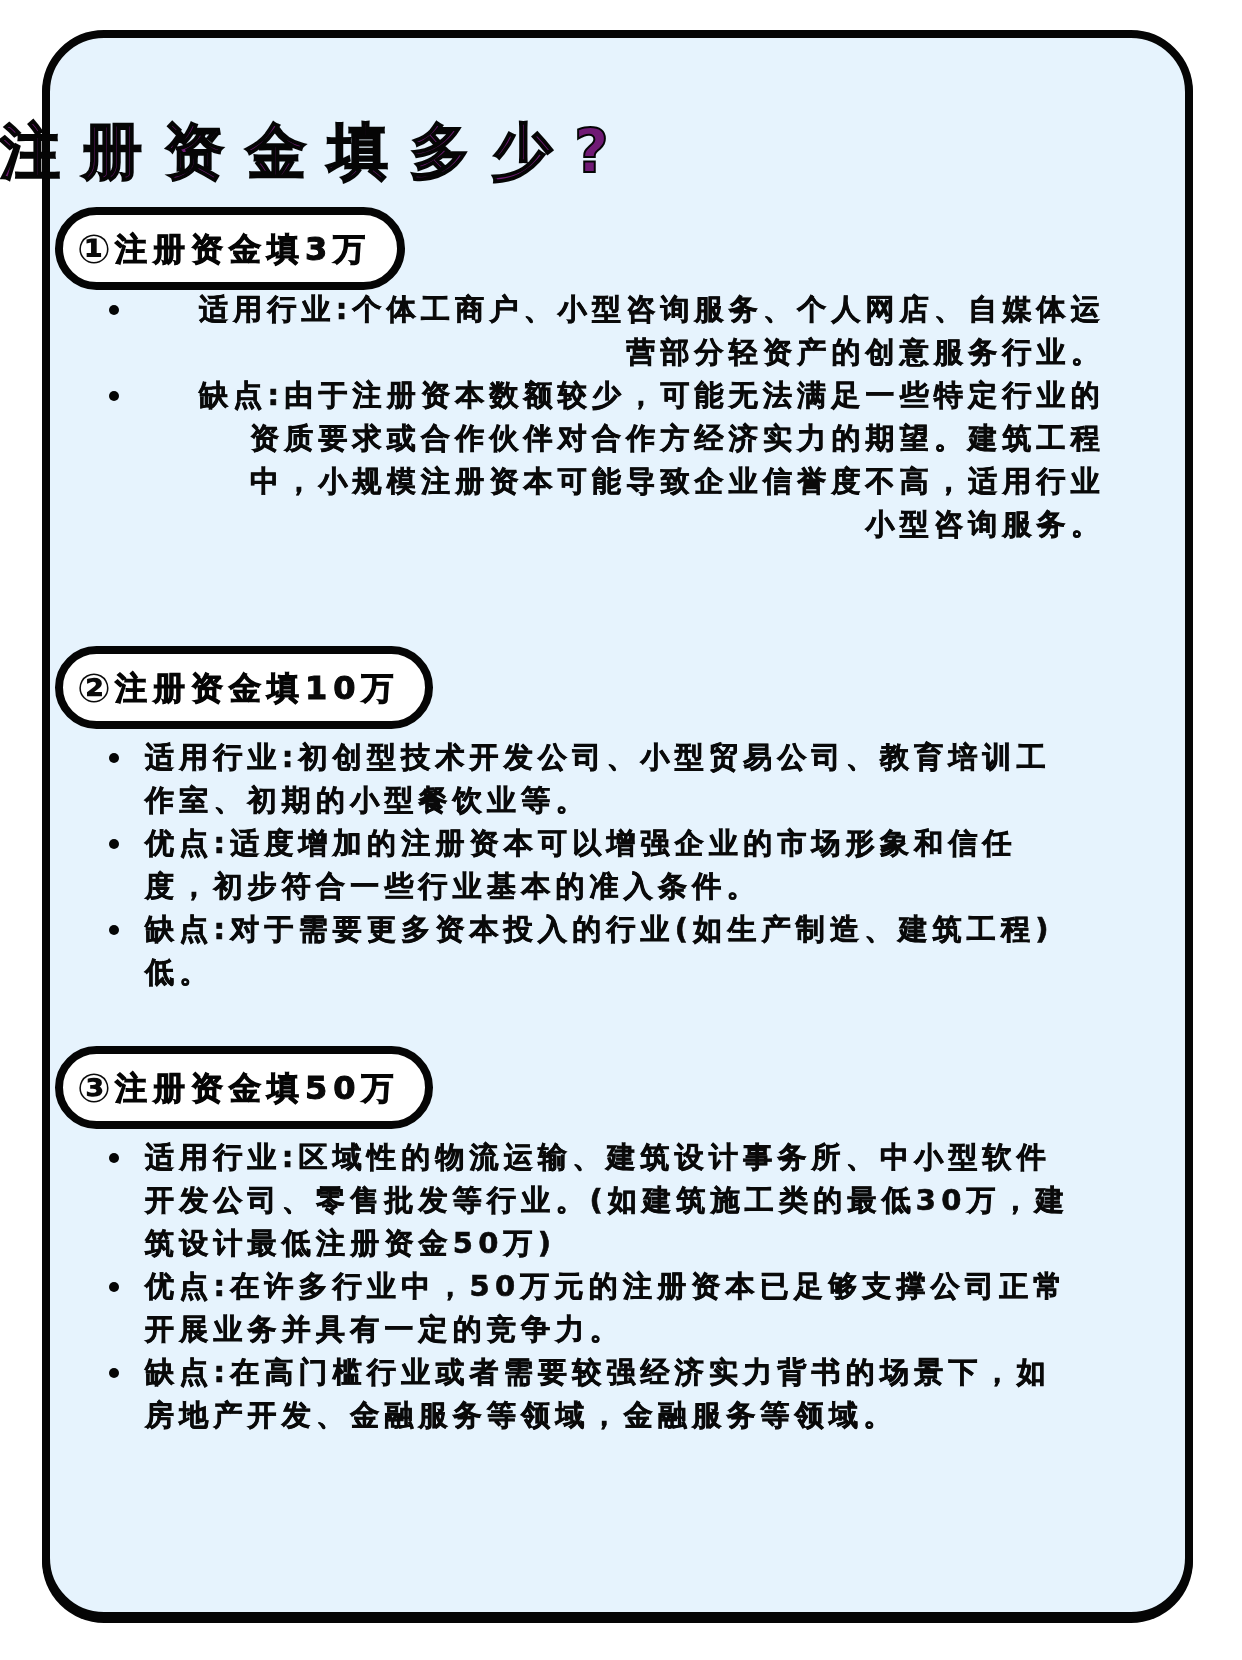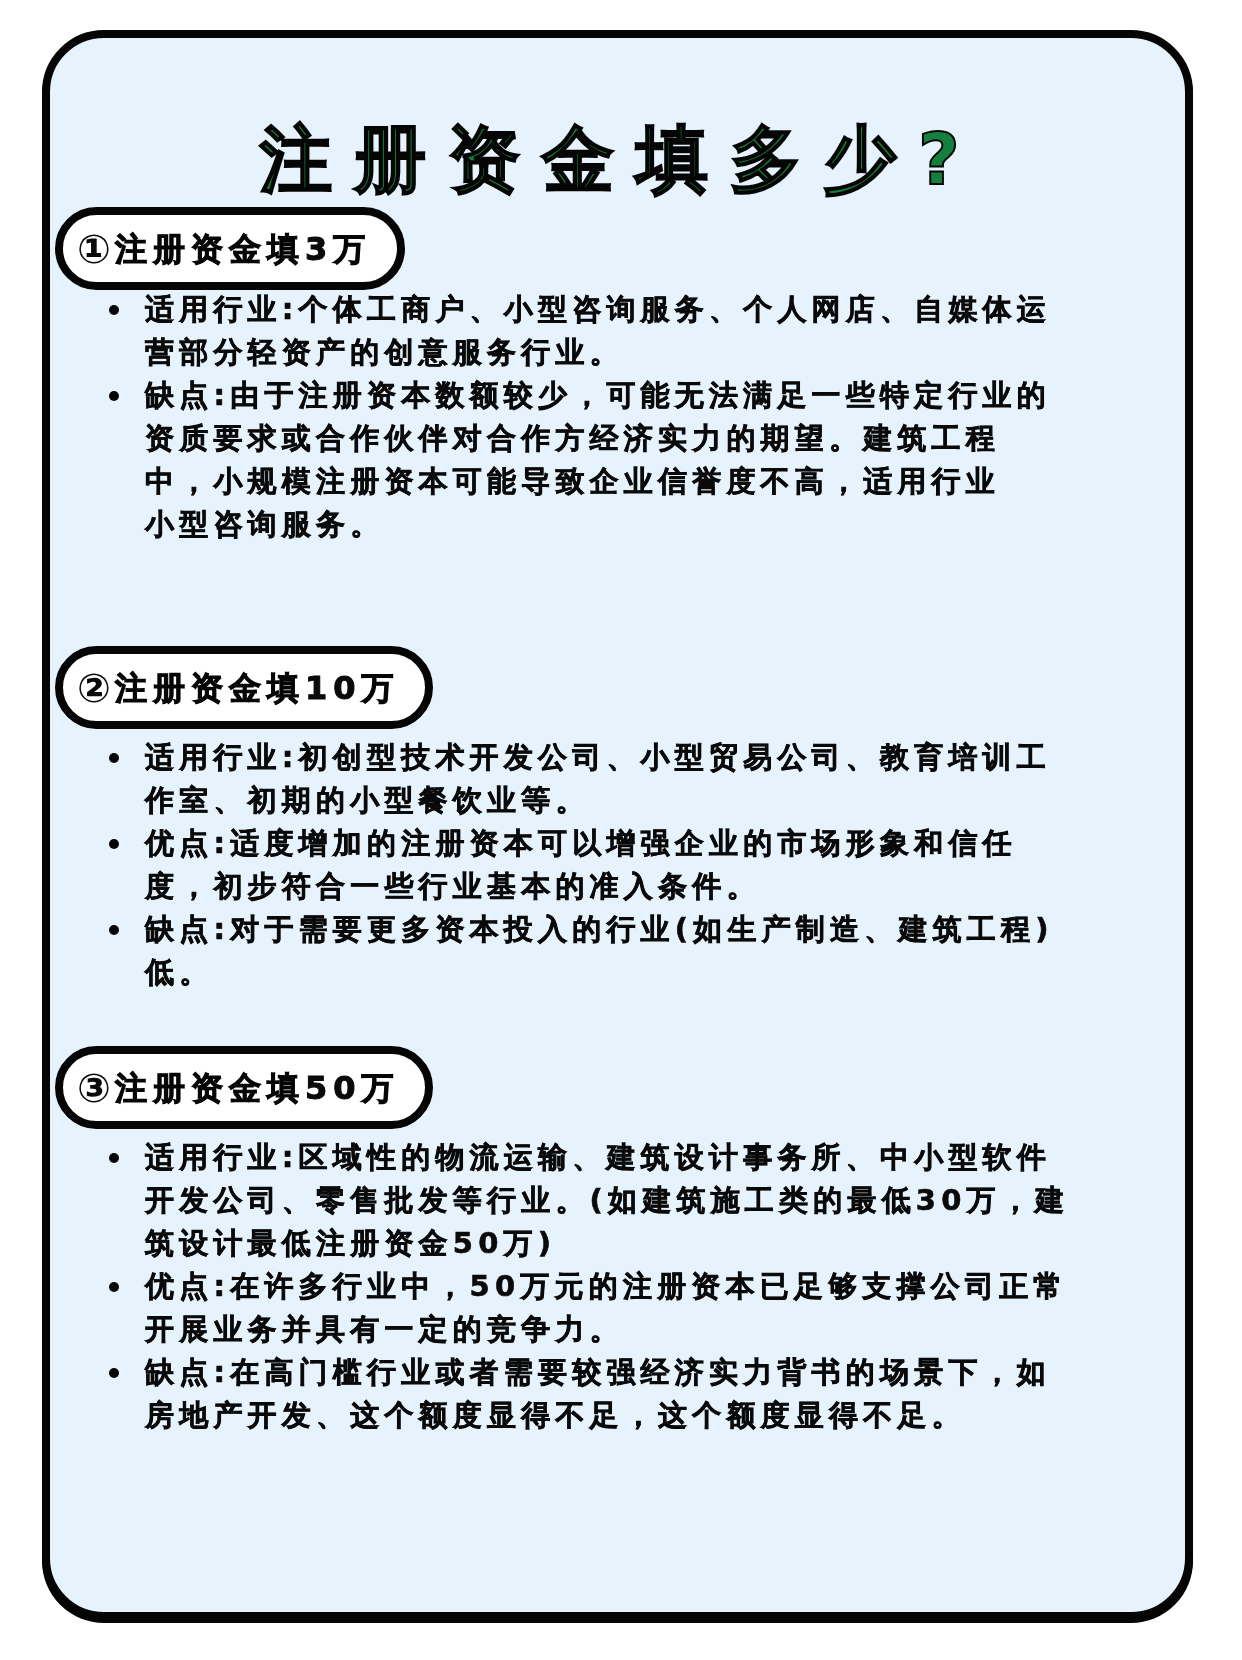--- a/index.html
+++ b/index.html
@@ -24,26 +24,25 @@
       background: #e6f3fd;
       border: 8px solid #050505;
       border-radius: 62px;
       box-shadow: 0 3px 0 #050505;
     }
     .title {
       position: absolute;
       left: 0;
       right: 0;
       top: 56px;
-      text-align: center;
-      font-size: 72px;
+      font-size: 60px;
       font-weight: 900;
       letter-spacing: 22px;
       line-height: 110px;
-      color: #15803d;
+      color: #701a75;
       -webkit-text-stroke: 2px #050505;
       white-space: nowrap;
     }
     .pill {
       position: absolute;
       height: 67px;
       background: #ffffff;
       border: 8px solid #050505;
       border-radius: 48px;
       display: flex;
@@ -99,21 +98,21 @@
 <body>
 
 <div class="card"></div>
 
 <h1 class="title">注册资金填多少?</h1>
 
 <div class="pill" style="left:55px; top:207px;">
   <span class="pill-num">①</span>
   <span class="pill-text">注册资金填3万</span>
 </div>
-<ul class="list" style="top:288px;">
+<ul class="list" style="top:288px;text-align:right;">
   <li class="item">
     <span class="bullet"></span>
     <span class="line">适用行业:个体工商户、小型咨询服务、个人网店、自媒体运</span>
     <span class="line">营部分轻资产的创意服务行业。</span>
   </li>
   <li class="item">
     <span class="bullet"></span>
     <span class="line">缺点:由于注册资本数额较少，可能无法满足一些特定行业的</span>
     <span class="line">资质要求或合作伙伴对合作方经济实力的期望。建筑工程</span>
     <span class="line">中，小规模注册资本可能导致企业信誉度不高，适用行业</span>
@@ -155,15 +154,15 @@
     <span class="line">筑设计最低注册资金50万)</span>
   </li>
   <li class="item">
     <span class="bullet"></span>
     <span class="line">优点:在许多行业中，50万元的注册资本已足够支撑公司正常</span>
     <span class="line">开展业务并具有一定的竞争力。</span>
   </li>
   <li class="item">
     <span class="bullet"></span>
     <span class="line">缺点:在高门槛行业或者需要较强经济实力背书的场景下，如</span>
-    <span class="line">房地产开发、这个额度显得不足，这个额度显得不足。</span>
+    <span class="line">房地产开发、金融服务等领域，金融服务等领域。</span>
   </li>
 </ul>
 
 </body></html>

